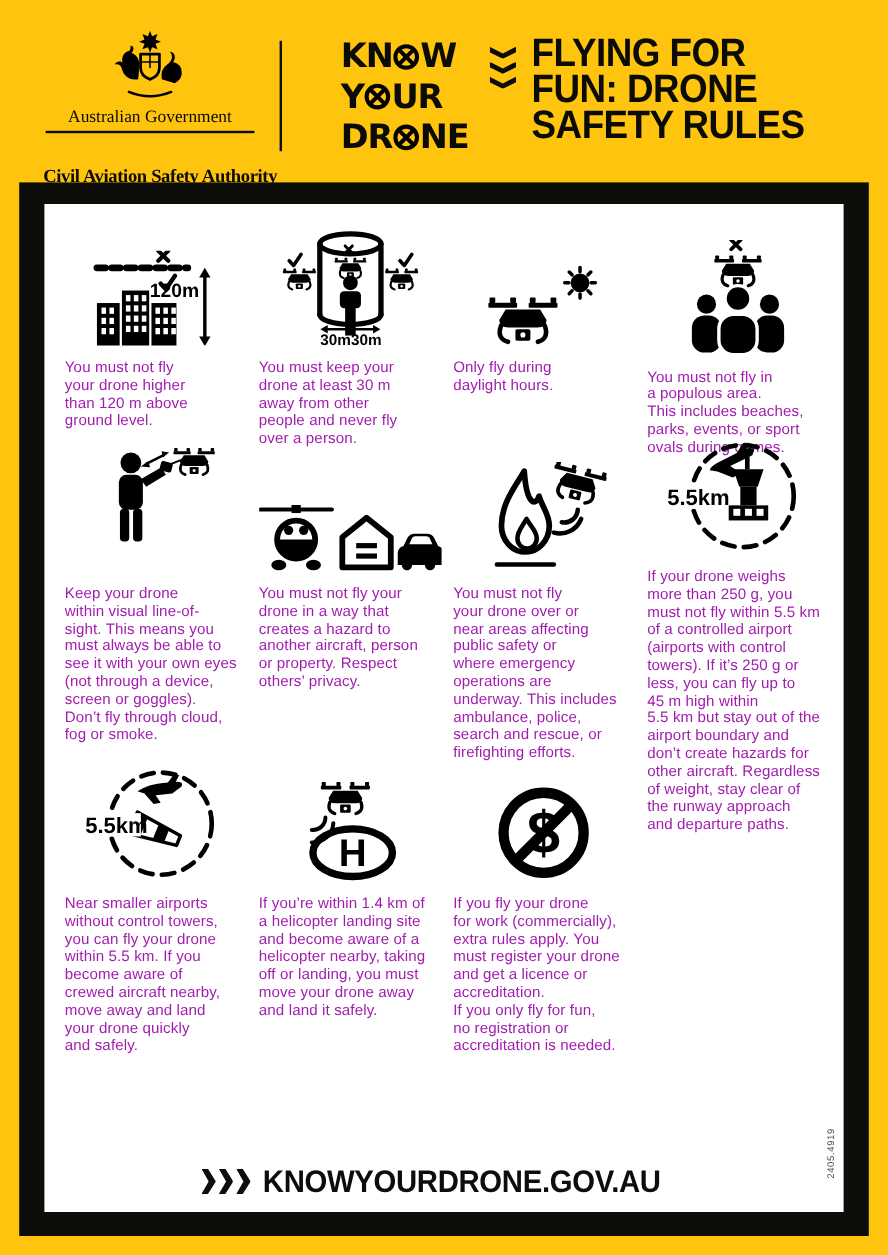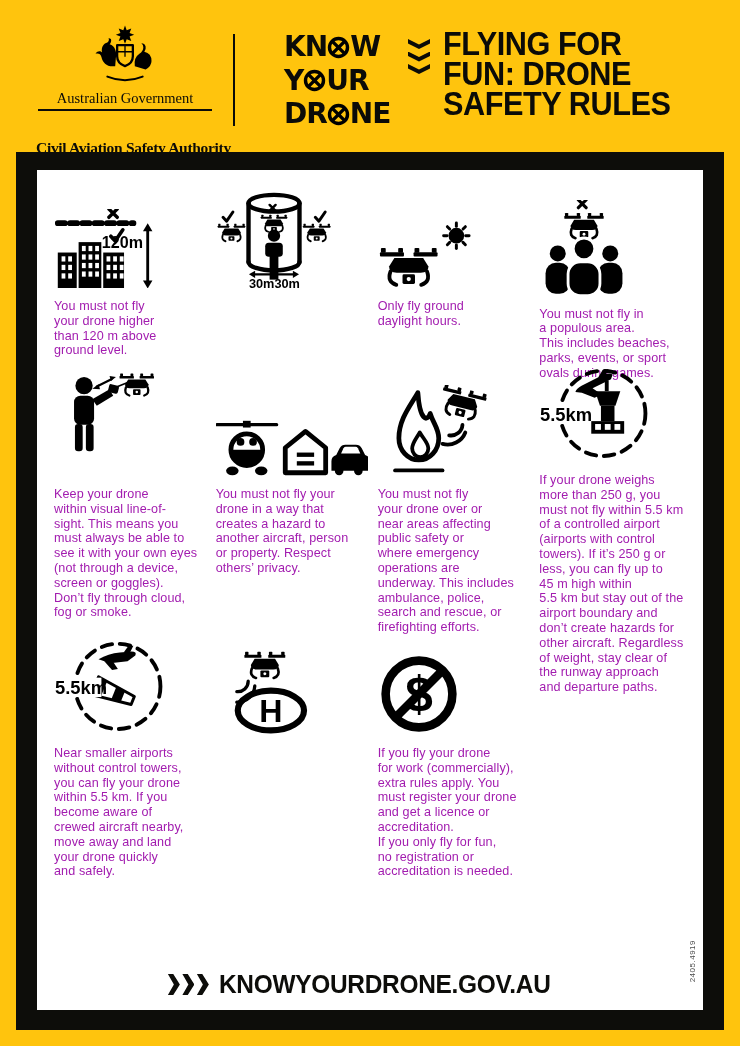--- a/index.html
+++ b/index.html
@@ -28,21 +28,21 @@
      font-size:33px;line-height:30px;letter-spacing:-0.5px;transform:scaleX(.93);transform-origin:left top;}
   .title .ln{display:block;white-space:nowrap;}
   
   .frame{position:absolute;left:16px;top:152px;width:708px;height:878px;background:#0d0d0a;}
   .card{position:absolute;left:37px;top:170px;width:666px;height:840px;background:#ffffff;}
   
   .grid{position:absolute;left:0;top:0;width:666px;box-sizing:border-box;
         padding:30px 4px 0 15px;display:grid;grid-template-columns:repeat(4,1fr);
         grid-template-rows:172px 273px auto;}
   .cell{box-sizing:border-box;padding:0 8px 0 2px;display:flex;flex-direction:column;}
-  .icon-box{display:flex;align-items:flex-end;margin-bottom:11px;overflow:visible;}
+  .icon-box{display:flex;align-items:flex-end;justify-content:center;margin-bottom:11px;overflow:visible;}
   .r1 .icon-box{height:88px;}
   .r2 .icon-box{height:104px;}
   .r3 .icon-box{height:90px;}
   .rule-text{margin:0;font-size:12.6px;line-height:14.8px;color:#a21caf;white-space:pre-line;letter-spacing:0.1px;}
   
   .st{fill:none;stroke:#000;stroke-linecap:round;stroke-linejoin:round;}
   svg text{font-family:"Liberation Sans",sans-serif;font-weight:bold;}
   
   .footer{position:absolute;left:0;bottom:10px;width:666px;display:flex;align-items:center;justify-content:center;}
   .chev-right{display:inline-block;width:12px;height:21px;background:#0d0d0a;margin-right:2.5px;
@@ -194,41 +194,46 @@
           <use href="#check" transform="translate(113,25) scale(0.75)"></use>
           <use href="#minidrone" transform="translate(99,37) scale(0.52)"></use>
           <line class="st" stroke-width="2.5" x1="42" y1="96" x2="62" y2="96"></line>
             <path d="M37.5,96 l7,-4 v8 z"></path>
           <line class="st" stroke-width="2.5" x1="70" y1="96" x2="90" y2="96"></line>
             <path d="M94.5,96 l-7,-4 v8 z"></path>
           <text x="52" y="111" font-size="14.5" text-anchor="middle">30m</text>
           <text x="81" y="111" font-size="14.5" text-anchor="middle">30m</text>
         </svg>
       </div>
+      <p class="rule-text">You must keep your
+drone at least 30 m
+away from other
+people and never fly
+over a person.</p>
     </div>
 
 
     <div class="cell r1">
       <div class="icon-box">
         <svg width="96" viewBox="0 0 98 68">
           <use href="#minidrone" transform="translate(2,25) scale(0.98)"></use>
           <circle cx="80" cy="15" r="8"></circle>
           <g class="st" stroke-width="3">
             <line x1="80" y1="2" x2="80" y2="5.5"></line>
               <line x1="80" y1="24.5" x2="80" y2="28"></line>
             <line x1="67" y1="15" x2="70.5" y2="15"></line>
               <line x1="89.5" y1="15" x2="93" y2="15"></line>
             <line x1="70.8" y1="5.8" x2="73.2" y2="8.2"></line>
               <line x1="86.8" y1="21.8" x2="89.2" y2="24.2"></line>
             <line x1="89.2" y1="5.8" x2="86.8" y2="8.2"></line>
               <line x1="73.2" y1="21.8" x2="70.8" y2="24.2"></line>
           </g>
         </svg>
       </div>
-      <p class="rule-text">Only fly ground
+      <p class="rule-text">Only fly during
 daylight hours.</p>
     </div>
 
     <div class="cell r2">
       <div class="icon-box">
         <svg width="90" viewBox="0 0 96 102">
           <use href="#cross" transform="translate(42,0) scale(0.75)"></use>
           <use href="#minidrone" transform="translate(27,12) scale(0.7)"></use>
           <circle cx="20" cy="57" r="8.5"></circle>
             <rect x="7" y="67" width="26" height="33" rx="11"></rect>
@@ -391,20 +396,27 @@
     <div class="cell r3">
       <div class="icon-box">
         <svg width="106" viewBox="0 0 112 90">
           <use href="#minidrone" transform="translate(30,0) scale(0.72)"></use>
           <path class="st" stroke-width="3.5" d="M34,33 A11,11 0 0 1 22,44"></path>
           <path class="st" stroke-width="3.5" d="M41,38 A18,18 0 0 1 22,55"></path>
           <ellipse class="st" stroke-width="6.5" cx="58" cy="64" rx="35" ry="21"></ellipse>
           <text x="58" y="76" font-size="34" text-anchor="middle">H</text>
         </svg>
       </div>
+      <p class="rule-text">If you’re within 1.4 km of
+a helicopter landing site
+and become aware of a
+helicopter nearby, taking
+off or landing, you must
+move your drone away
+and land it safely.</p>
     </div>
 
     <div class="cell r3">
       <div class="icon-box">
         <svg width="82" viewBox="0 0 86 86">
           <circle class="st" stroke-width="9" cx="43" cy="43" r="35"></circle>
           <text x="43" y="61" font-size="52" text-anchor="middle" font-family="DejaVu Sans">$</text>
           <line class="st" stroke-width="9" x1="20" y1="66" x2="66" y2="20"></line>
         </svg>
       </div>

